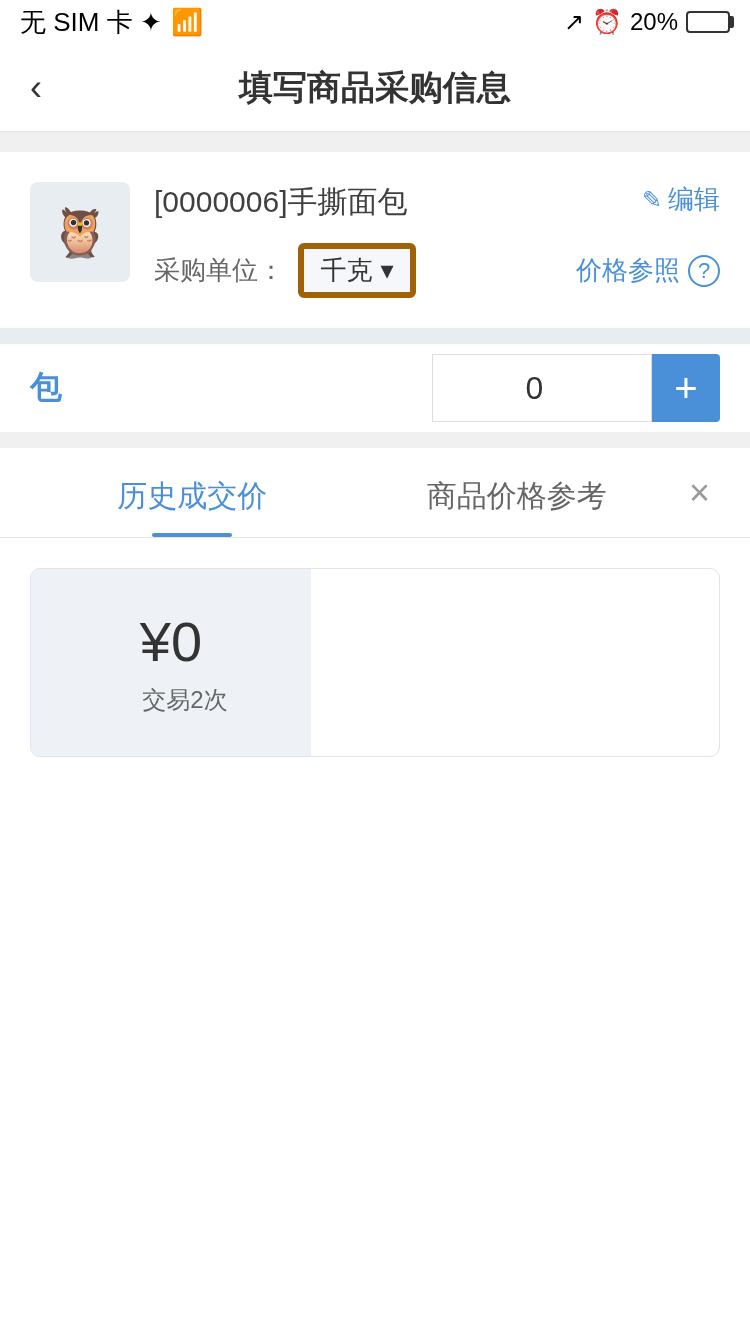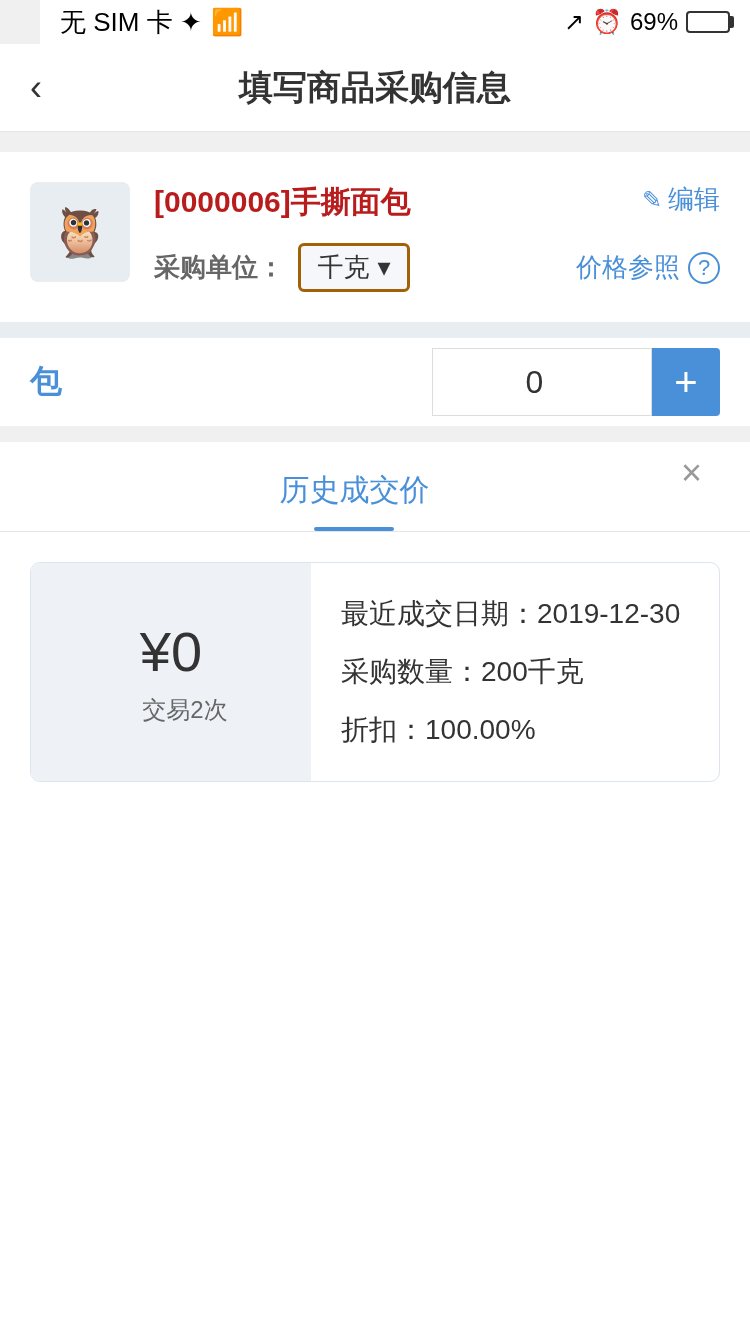--- a/index.html
+++ b/index.html
@@ -15,21 +15,20 @@
     
     .status-bar {
       height: 44px;
       background: #fff;
       display: flex;
       align-items: center;
       justify-content: space-between;
       padding: 0 20px;
       font-size: 26px;
       font-weight: 500;
-      margin-left: 40px;
     }
     .status-left { display: flex; align-items: center; gap: 10px; font-size: 26px; }
     .status-center { font-size: 30px; font-weight: 400; }
     .status-right { display: flex; align-items: center; gap: 8px; font-size: 24px; }
     .battery-icon {
       display: inline-flex; align-items: center;
     }
     .battery-body {
       width: 44px; height: 22px;
       border: 2px solid #333;
@@ -103,22 +102,22 @@
     .product-info {
       flex: 1;
     }
     .product-header {
       display: flex;
       justify-content: space-between;
       align-items: flex-start;
     }
     .product-name {
       font-size: 30px;
-      color: #b91c1c;
-      font-weight: 700;
+      color: #404040;
+      font-weight: 400;
     }
     .edit-btn {
       color: #4a90d9;
       font-size: 26px;
       display: flex;
       align-items: center;
       gap: 6px;
       cursor: pointer;
       flex-shrink: 0;
     }
@@ -127,26 +126,25 @@
     }
     .product-unit-row {
       display: flex;
       align-items: center;
       justify-content: space-between;
       margin-top: 20px;
     }
     .unit-label {
       font-size: 26px;
       color: #666;
-      font-weight: bold;
     }
     .unit-select {
       display: inline-flex;
       align-items: center;
-      border: 3px solid #a16207;
+      border: 6px solid #a16207;
       border-radius: 6px;
       padding: 4px 16px;
       font-size: 26px;
       color: #333;
       background: #f5f7fa;
       cursor: pointer;
       margin-left: 10px;
       gap: 8px;
     }
     .price-ref-btn {
@@ -223,21 +221,22 @@
       justify-content: center;
       border-radius: 0 4px 4px 0;
     }
 
     
     .tabs-container {
       background: #fff;
       margin-top: 16px;
       border-bottom: 1px solid #e5e5e5;
       display: flex;
-      padding: 0 38px;
+      align-items: center;
+      padding: 0 30px;
       position: relative;
     }
     .tab-item {
       flex: 1;
       text-align: center;
       padding: 28px 0 20px;
       font-size: 30px;
       color: #666;
       cursor: pointer;
       position: relative;
@@ -321,21 +320,21 @@
 <body>
 
 <div class="status-bar">
   <div class="status-left">
     <span>无 SIM 卡 ✦</span>
     <span>📶</span>
   </div>
   <div class="status-right">
     <span>↗</span>
     <span>⏰</span>
-    <span>69%</span>
+    <span>20%</span>
     <span class="battery-icon">
       <span class="battery-body">
         <span class="battery-fill"></span>
         <span class="battery-tip"></span>
       </span>
     </span>
   </div>
 </div>
 
 <div class="nav-bar">
@@ -380,36 +379,28 @@
   <div class="quantity-input-group">
     <input class="quantity-input" type="number" value="0" style="">
     <button class="quantity-plus-btn">+</button>
   </div>
 </div>
 
 <div class="tabs-container">
   <div class="tab-item active">
     <span>历史成交价</span>
   </div>
+  <div class="tab-item">
+    <span>商品价格参考</span>
+  </div>
   <span class="tab-close-btn">×</span>
 </div>
 
 <div class="price-ref-content">
   <div class="price-card">
     <div class="price-card-left">
       <span class="price-amount">¥0</span>
       <span class="price-trades">交易2次</span>
     </div>
-    <div class="price-card-right">
-      <div class="price-detail-row">
-        <span>最近成交日期：</span><span>2019-12-30</span>
-      </div>
-      <div class="price-detail-row">
-        <span>采购数量：</span><span>200千克</span>
-      </div>
-      <div class="price-detail-row">
-        <span>折扣：</span><span>100.00%</span>
-      </div>
-    </div>
   </div>
 </div>
 
 <div class="bottom-area"></div>
 
 </body></html>

